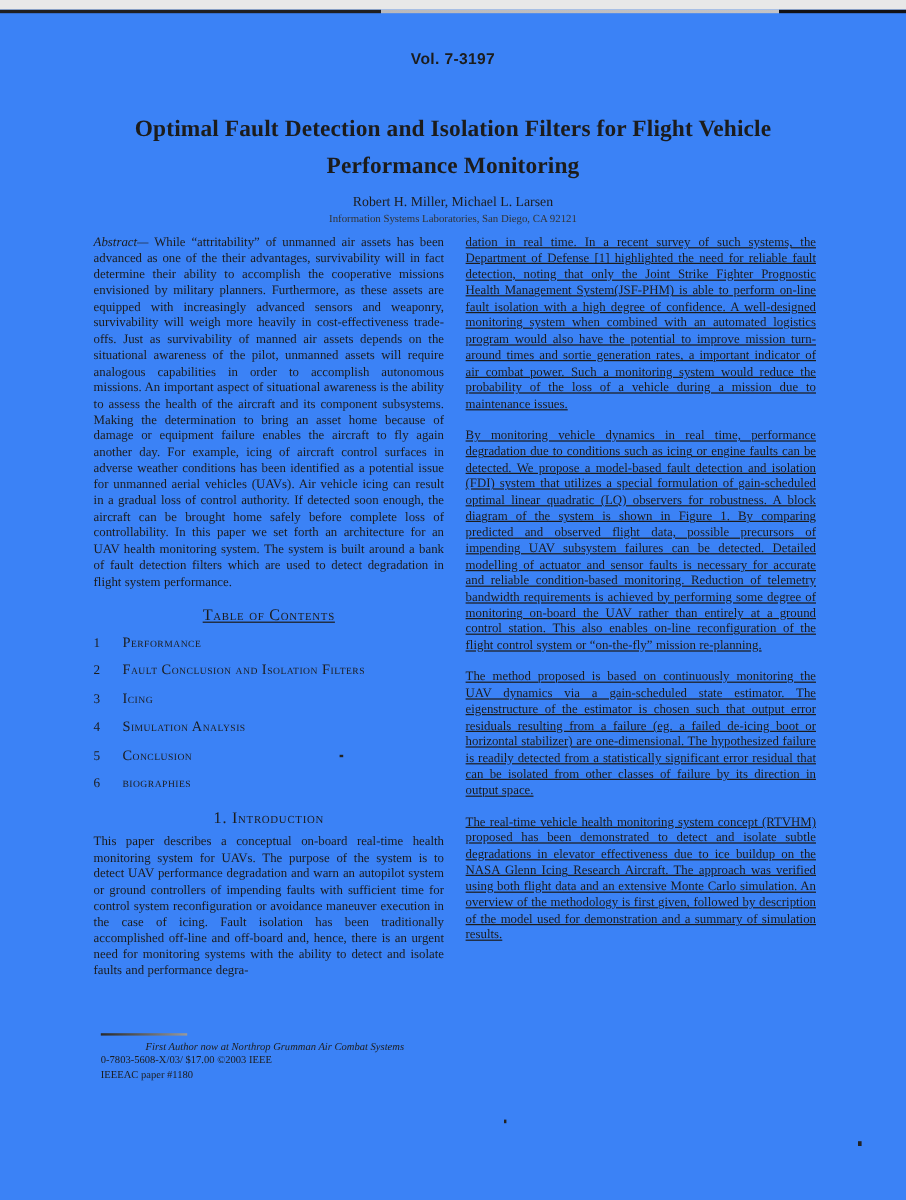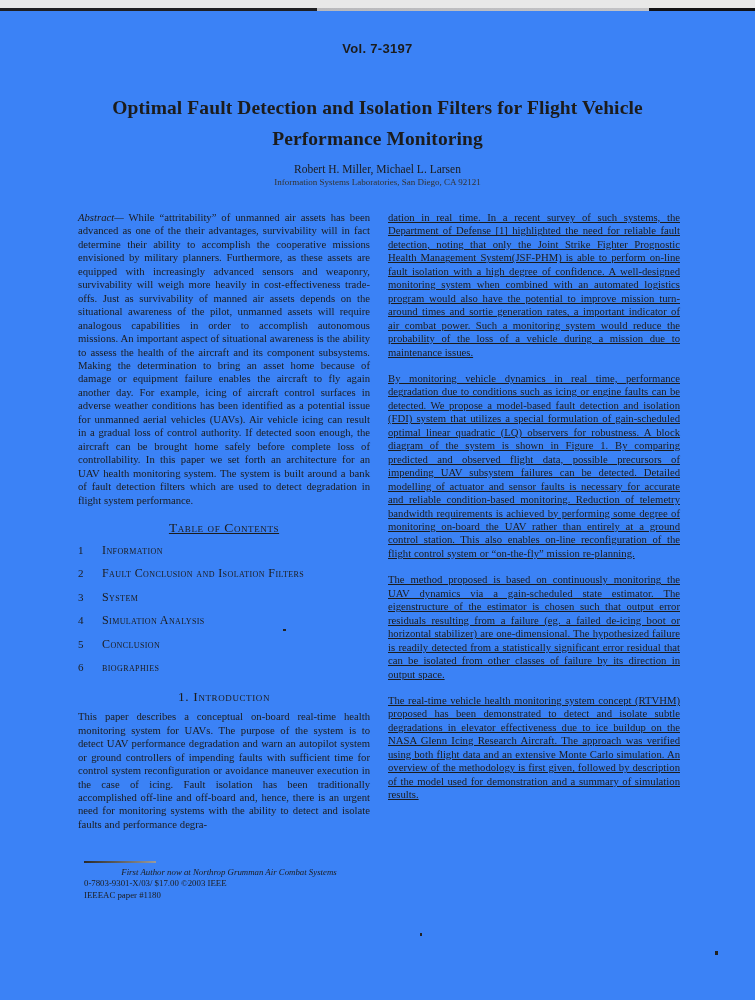--- a/index.html
+++ b/index.html
@@ -56,21 +56,21 @@
     font-size: 11.5px;
   }
   .affiliation {
     margin-top: 2px;
     text-align: center;
     font-size: 9px;
     color: #333;
   }
   .col {
     position: absolute;
-    top: 203px;
+    top: 188px;
     width: 292px;
     text-align: justify;
   }
   .left-col  { left: 78px; }
   .right-col { left: 388px; text-decoration: underline; }
   .body {
     margin: 0;
     font-size: 10.7px;
     line-height: 13.45px;
     word-spacing: 0.2px;
@@ -153,29 +153,29 @@
   <div class="col left-col">
     <p class="body">
       <span class="abstract-label">Abstract—</span><span> While “attritability” of unmanned air assets has been advanced as one of the their advantages, survivability will in fact determine their ability to accomplish the cooperative missions envisioned by military planners. Furthermore, as these assets are equipped with increasingly advanced sensors and weaponry, survivability will weigh more heavily in cost-effectiveness trade-offs. Just as survivability of manned air assets depends on the situational awareness of the pilot, unmanned assets will require analogous capabilities in order to accomplish autonomous missions. An important aspect of situational awareness is the ability to assess the health of the aircraft and its component subsystems. Making the determination to bring an asset home because of damage or equipment failure enables the aircraft to fly again another day. For example, icing of aircraft control surfaces in adverse weather conditions has been identified as a potential issue for unmanned aerial vehicles (UAVs). Air vehicle icing can result in a gradual loss of control authority. If detected soon enough, the aircraft can be brought home safely before complete loss of controllability. In this paper we set forth an architecture for an UAV health monitoring system. The system is built around a bank of fault detection filters which are used to detect degradation in flight system performance.</span>
     </p>
 
     <div class="toc-heading sc">Table of Contents</div>
 
     <div class="toc">
       <div class="toc-row">
         <span class="toc-num">1</span>
-        <span class="toc-label sc">Information</span>
+        <span class="toc-label sc">Performance</span>
       </div>
       <div class="toc-row">
         <span class="toc-num">2</span>
         <span class="toc-label sc">Fault Conclusion and Isolation Filters</span>
       </div>
       <div class="toc-row">
         <span class="toc-num">3</span>
-        <span class="toc-label sc">System</span>
+        <span class="toc-label sc">Icing</span>
       </div>
       <div class="toc-row">
         <span class="toc-num">4</span>
         <span class="toc-label sc">Simulation Analysis</span>
       </div>
       <div class="toc-row">
         <span class="toc-num">5</span>
         <span class="toc-label sc">Conclusion</span>
       </div>
       <div class="toc-row">
@@ -192,21 +192,21 @@
   <div class="col right-col">
     <p class="body">dation in real time. In a recent survey of such systems, the Department of Defense [1] highlighted the need for reliable fault detection, noting that only the Joint Strike Fighter Prognostic Health Management System(JSF-PHM) is able to perform on-line fault isolation with a high degree of confidence. A well-designed monitoring system when combined with an automated logistics program would also have the potential to improve mission turn-around times and sortie generation rates, a important indicator of air combat power. Such a monitoring system would reduce the probability of the loss of a vehicle during a mission due to maintenance issues.</p>
     <p class="body">By monitoring vehicle dynamics in real time, performance degradation due to conditions such as icing or engine faults can be detected. We propose a model-based fault detection and isolation (FDI) system that utilizes a special formulation of gain-scheduled optimal linear quadratic (LQ) observers for robustness. A block diagram of the system is shown in Figure 1. By comparing predicted and observed flight data, possible precursors of impending UAV subsystem failures can be detected. Detailed modelling of actuator and sensor faults is necessary for accurate and reliable condition-based monitoring. Reduction of telemetry bandwidth requirements is achieved by performing some degree of monitoring on-board the UAV rather than entirely at a ground control station. This also enables on-line reconfiguration of the flight control system or “on-the-fly” mission re-planning.</p>
     <p class="body">The method proposed is based on continuously monitoring the UAV dynamics via a gain-scheduled state estimator. The eigenstructure of the estimator is chosen such that output error residuals resulting from a failure (eg. a failed de-icing boot or horizontal stabilizer) are one-dimensional. The hypothesized failure is readily detected from a statistically significant error residual that can be isolated from other classes of failure by its direction in output space.</p>
     <p class="body">The real-time vehicle health monitoring system concept (RTVHM) proposed has been demonstrated to detect and isolate subtle degradations in elevator effectiveness due to ice buildup on the NASA Glenn Icing Research Aircraft. The approach was verified using both flight data and an extensive Monte Carlo simulation. An overview of the methodology is first given, followed by description of the model used for demonstration and a summary of simulation results.</p>
   </div>
 
   <div class="footnote">
     <div class="footnote-rule"></div>
     <div class="fn-italic">First Author now at Northrop Grumman Air Combat Systems</div>
-    <div>0-7803-9301-X/03/ $17.00 ©2003 IEEE</div>
+    <div>0-7803-5608-X/03/ $17.00 ©2003 IEEE</div>
     <div>IEEEAC paper #1180</div>
   </div>
 
   <div class="speck speck-a"></div>
   <div class="speck speck-b"></div>
   <div class="speck speck-c"></div>
 
   <div class="bottom-edge"></div>
 </div>
 

